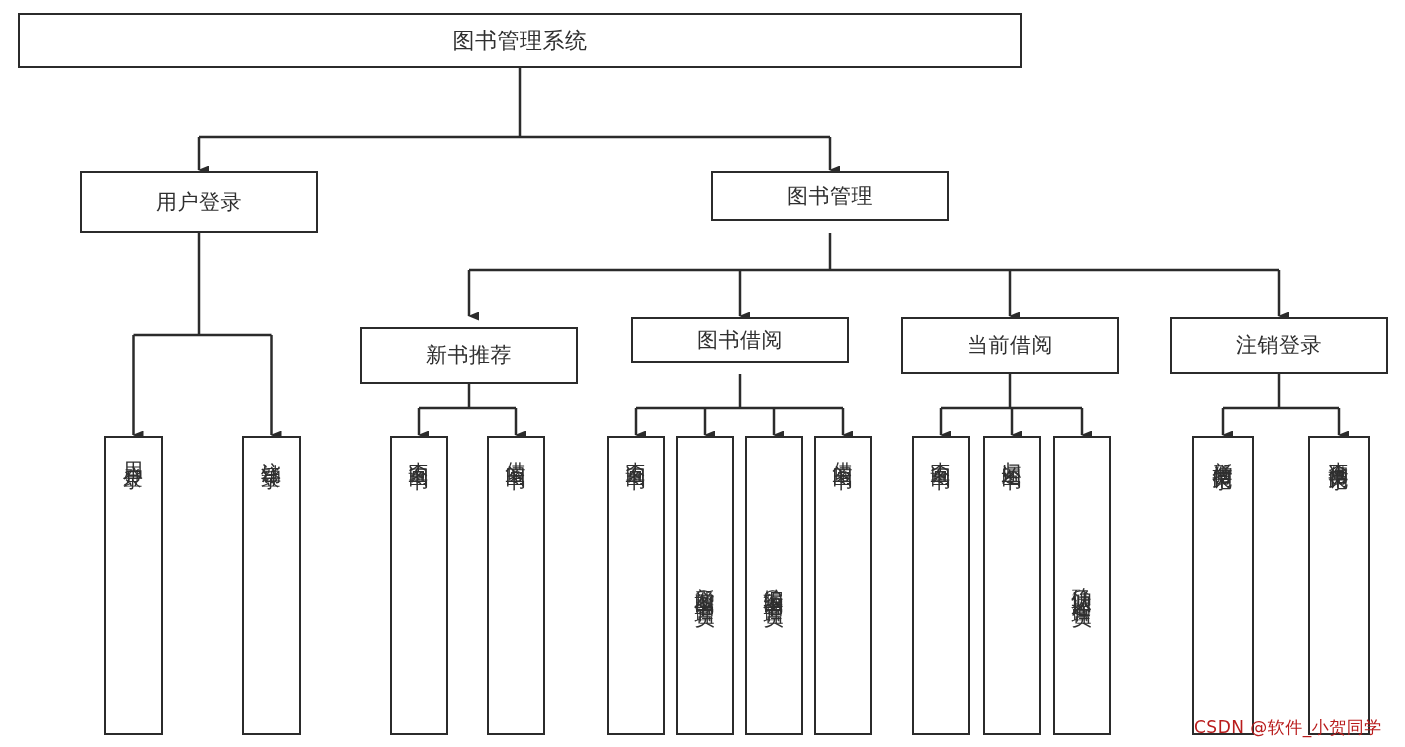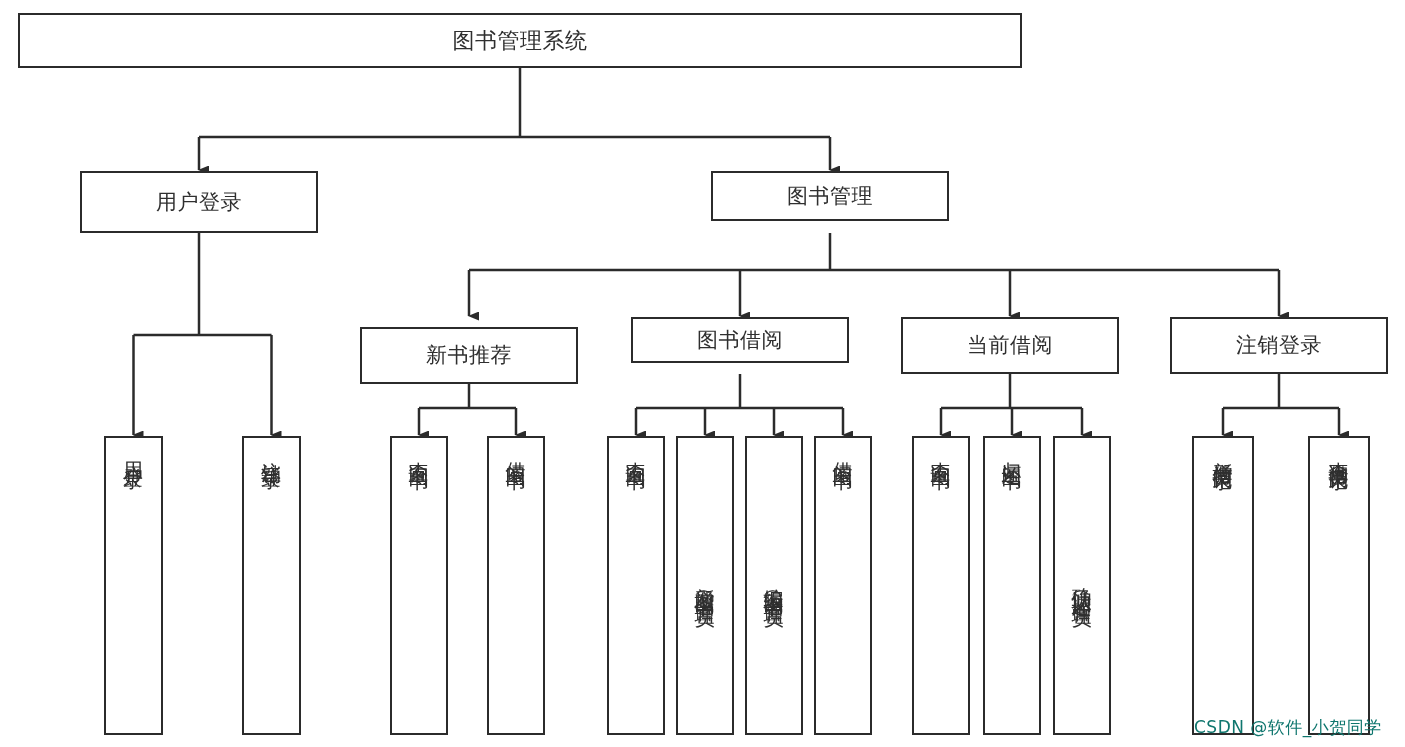--- a/index.html
+++ b/index.html
@@ -65,21 +65,21 @@
   }
   .node.vert.tall .label {
     letter-spacing: 2px;
   }
   .node.vert.fill {
     align-items: center;
     padding-top: 0;
   }
   .watermark {
     position: absolute;
-    color: #0f766e;
+    color: #b91c1c;
     font-size: 17px;
     letter-spacing: 0.5px;
     white-space: nowrap;
     user-select: none;
   }
 </style>
 </head>
 <body>
 
 <div id="diagram-root">

